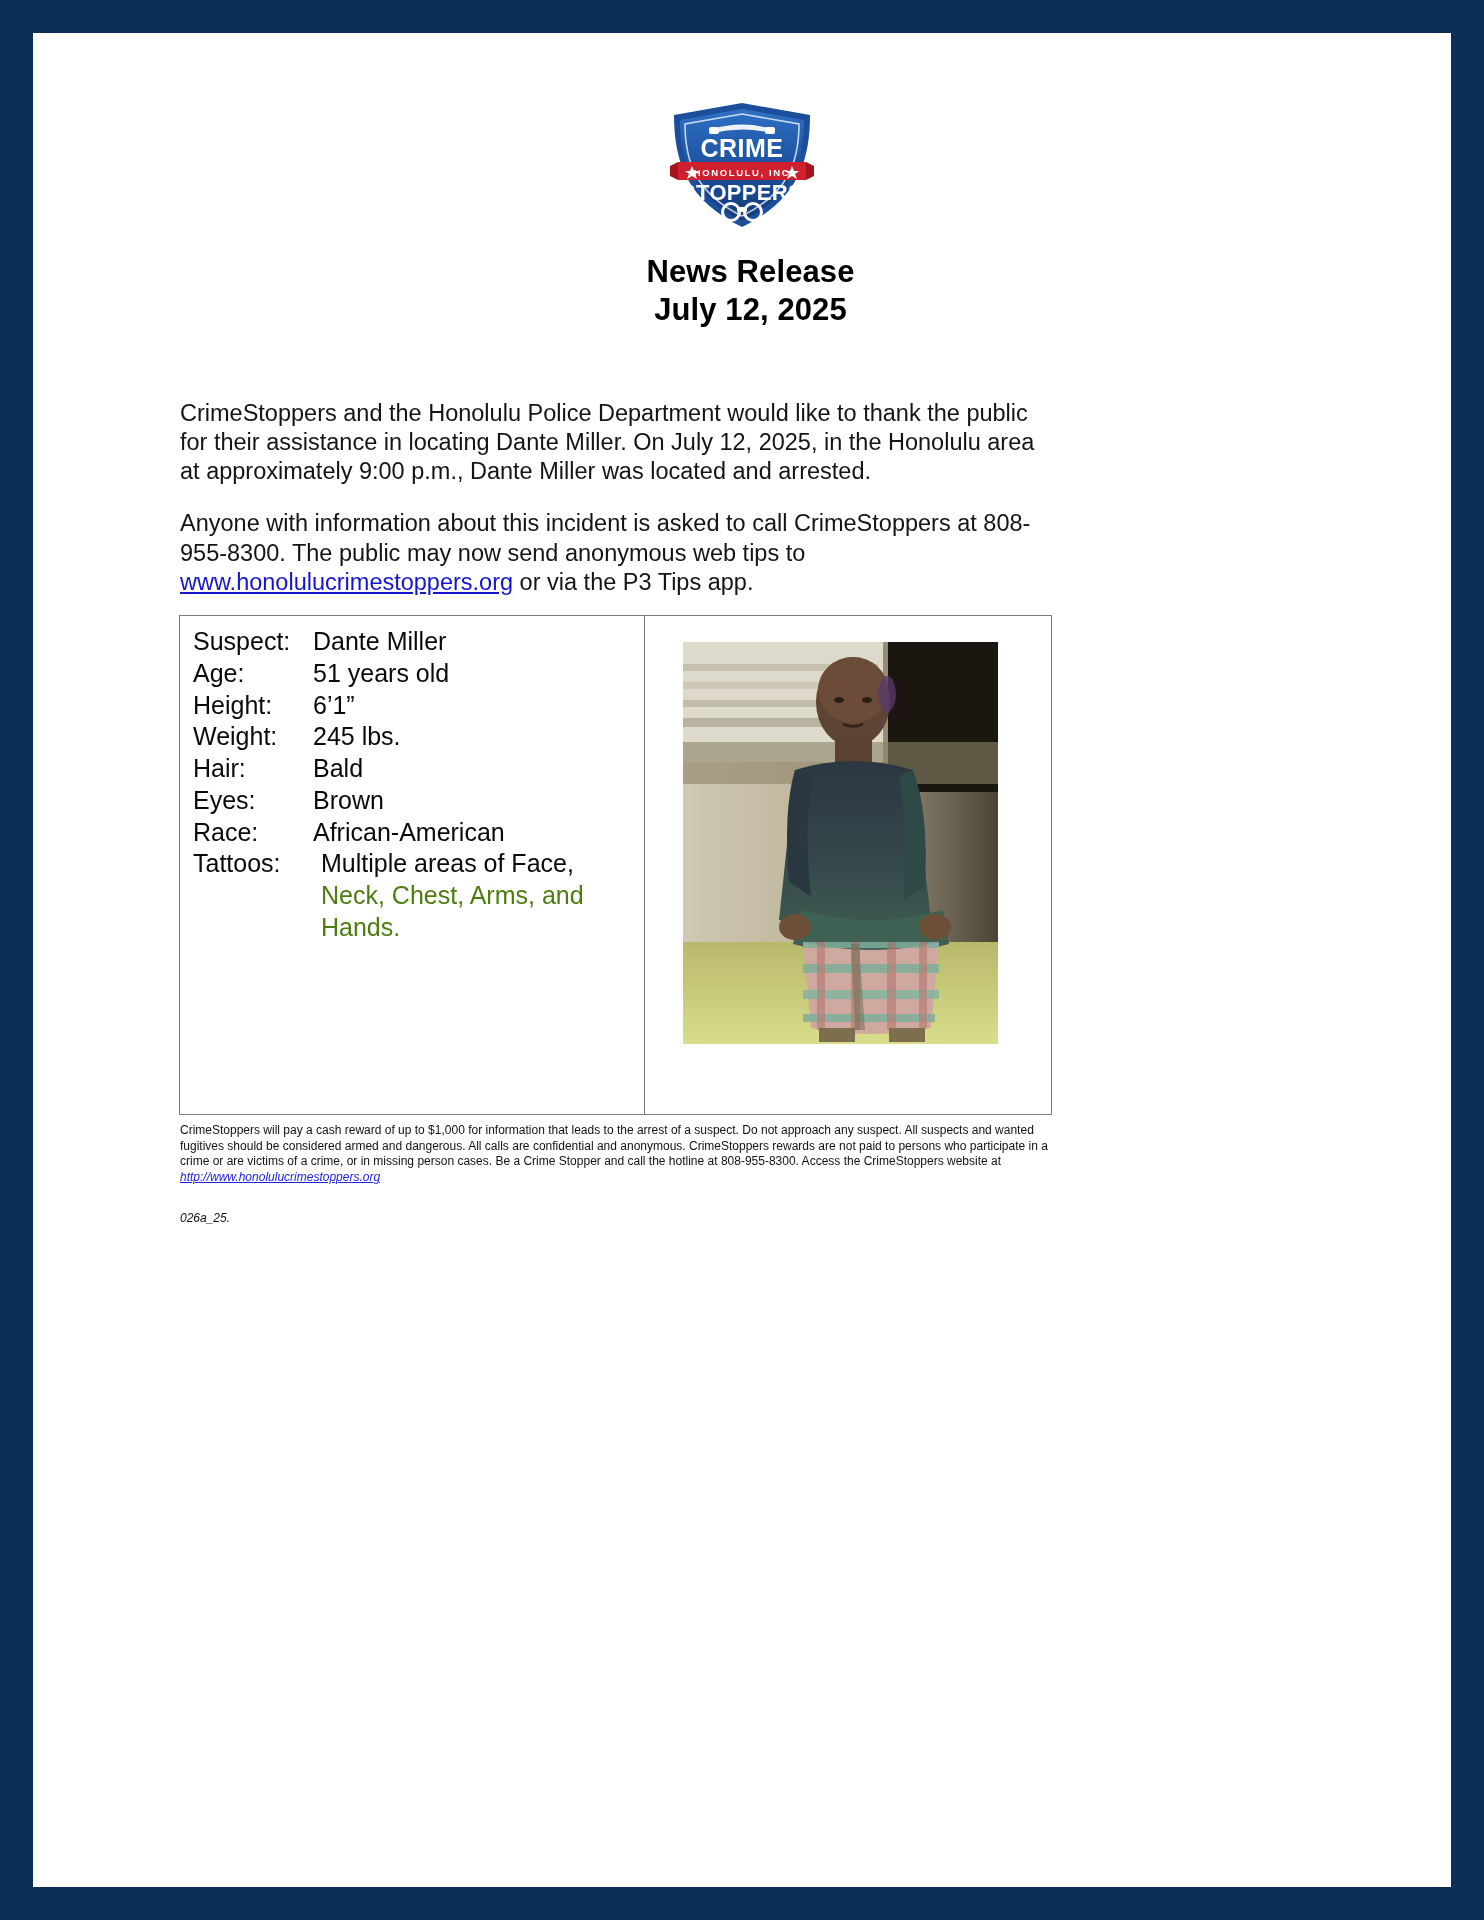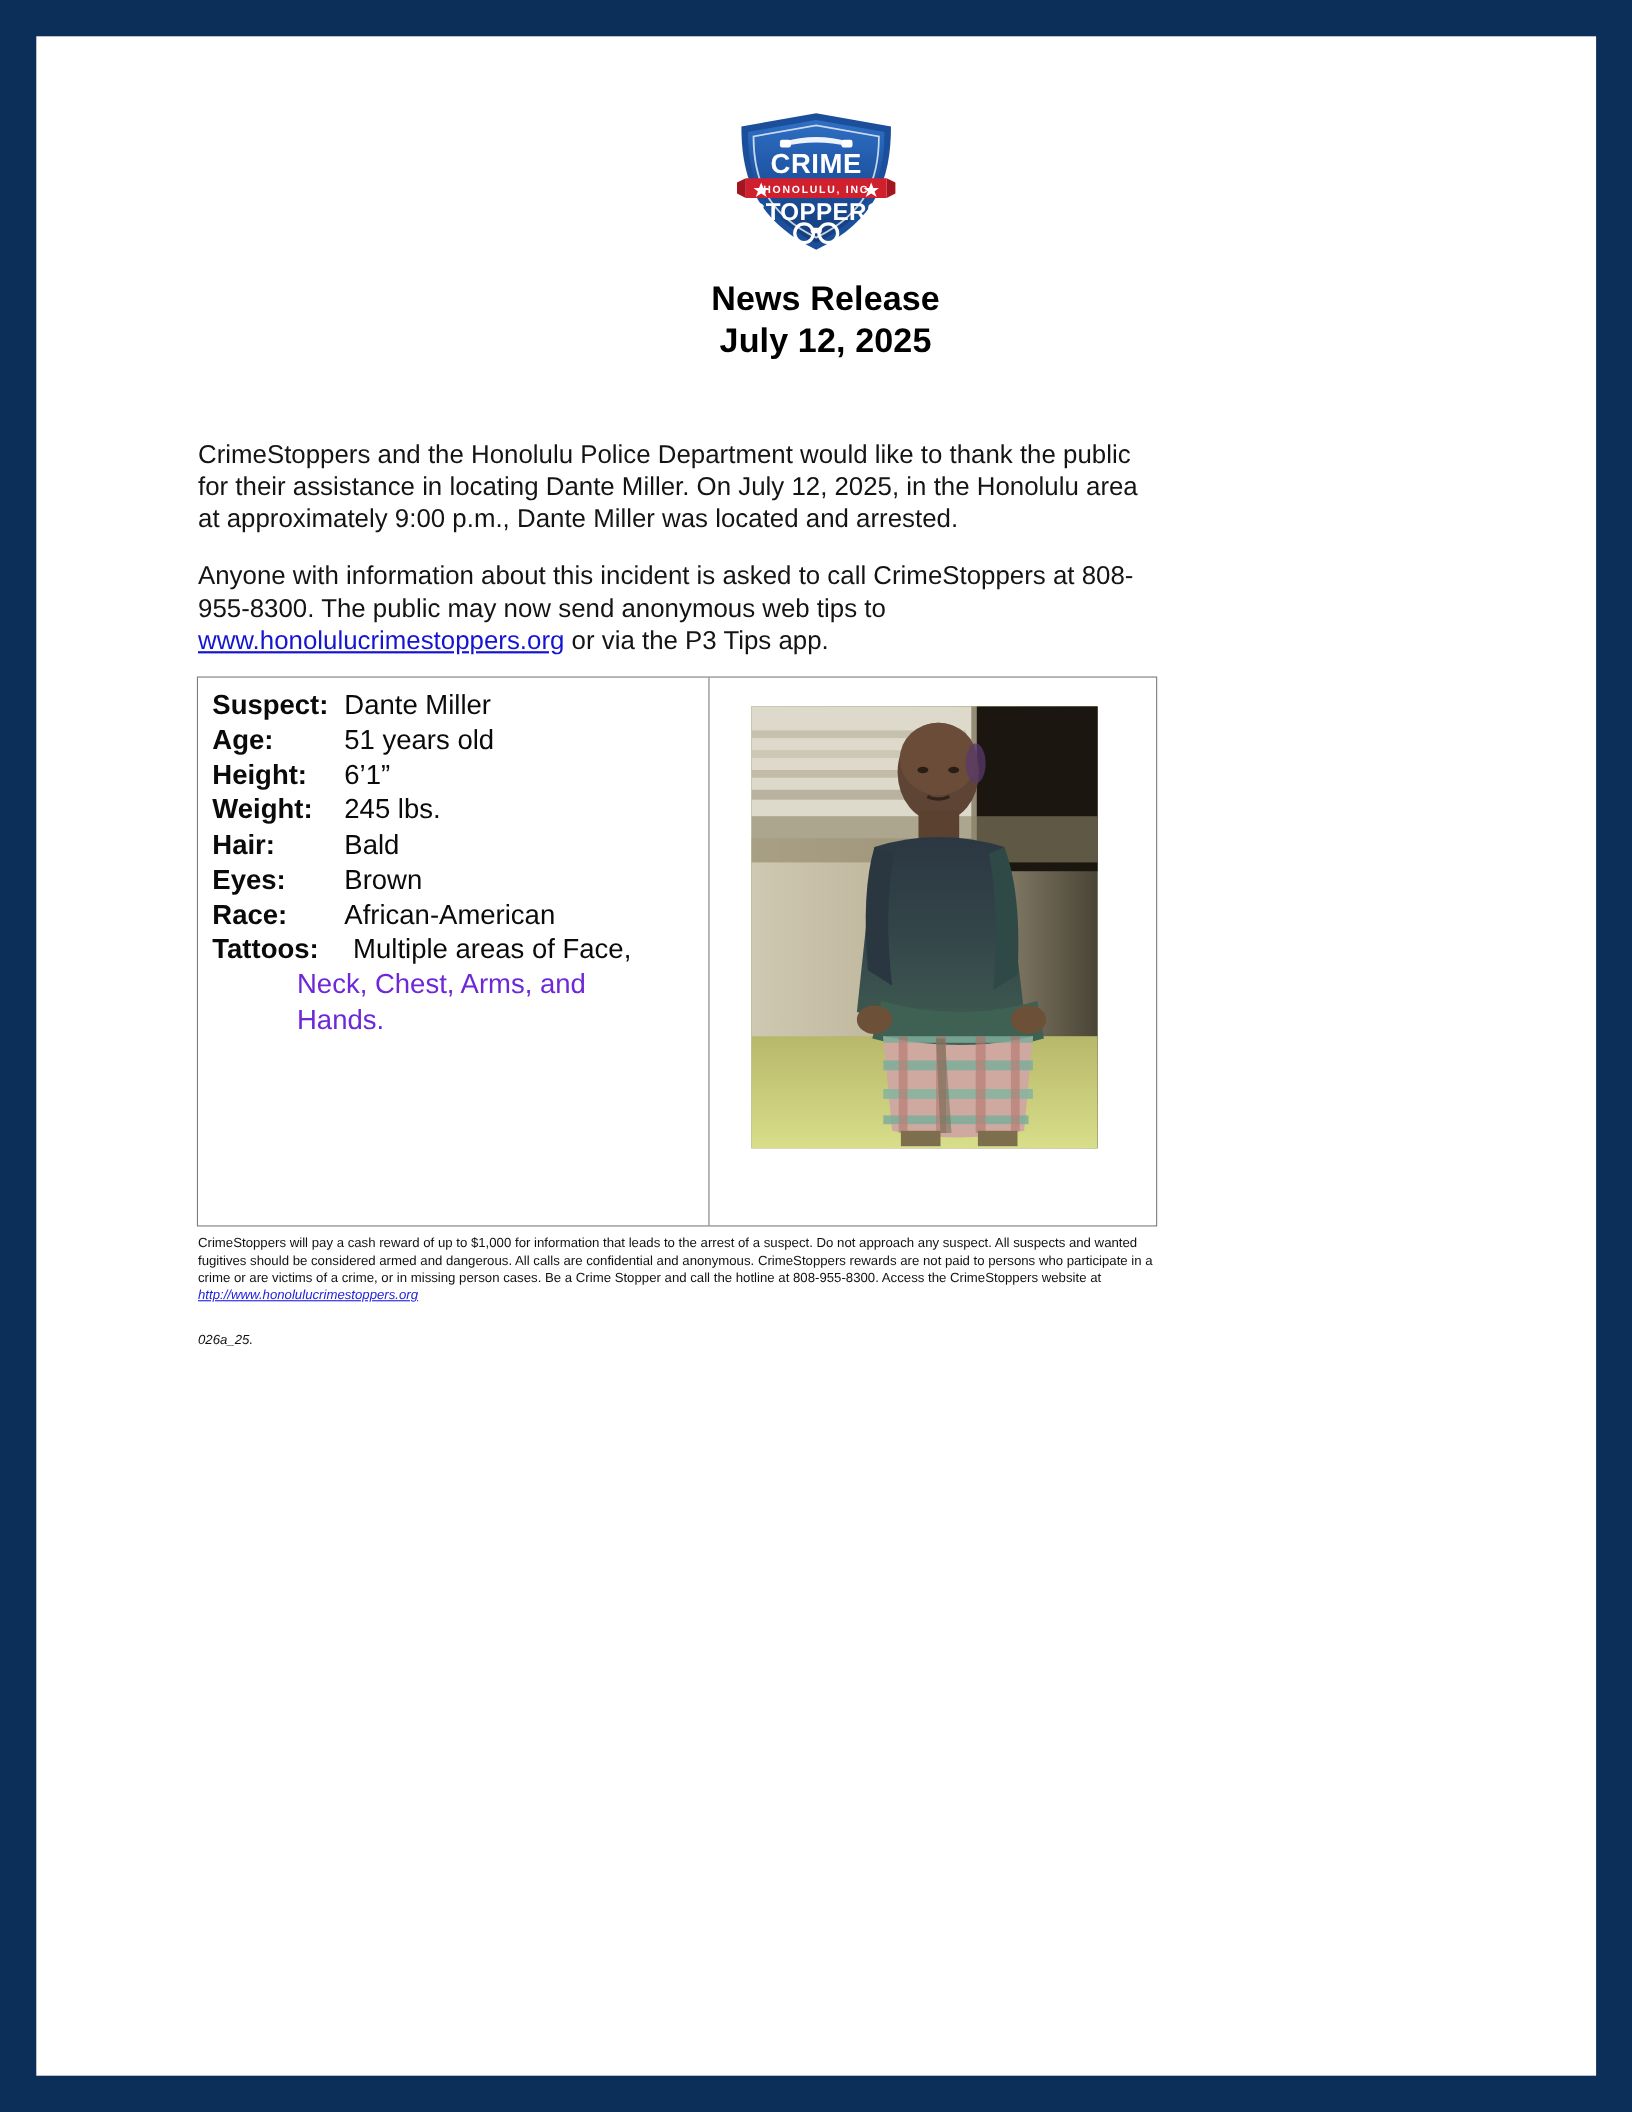--- a/index.html
+++ b/index.html
@@ -104,31 +104,31 @@
     position: relative;
   }
 
   .detail-row {
     display: flex;
     font-size: 25px;
     line-height: 1.27;
     color: #0a0a0a;
   }
   .detail-label {
-    font-weight: bold;
+    font-weight: normal;
     width: 120px;
     flex: none;
     white-space: nowrap;
   }
   .detail-value { white-space: nowrap; }
   .detail-cont {
-    margin-left: 69px;
+    margin-left: 120px;
     font-size: 25px;
     line-height: 1.27;
-    color: #6d28d9;
+    color: #4d7c0f;
   }
   .tattoo-row .detail-value { padding-left: 8px; }
   .tattoo-cont { padding-left: 8px; }
 
   
   .photo {
     position: absolute;
     left: 38px;
     top: 26px;
     width: 315px;

